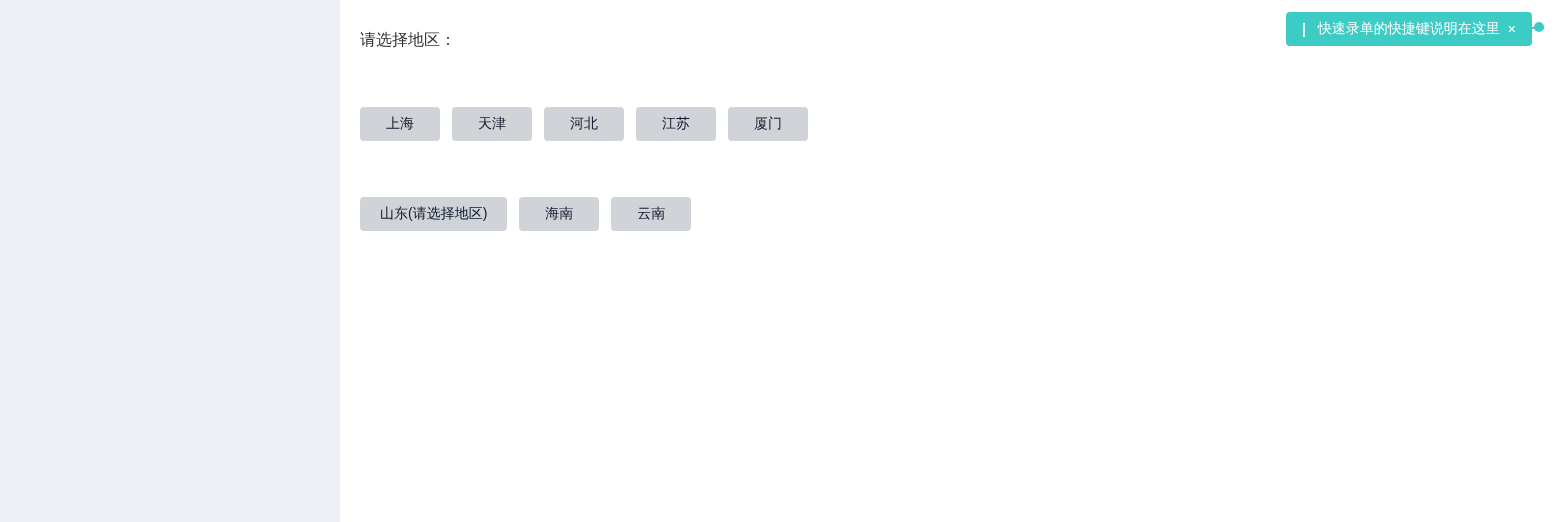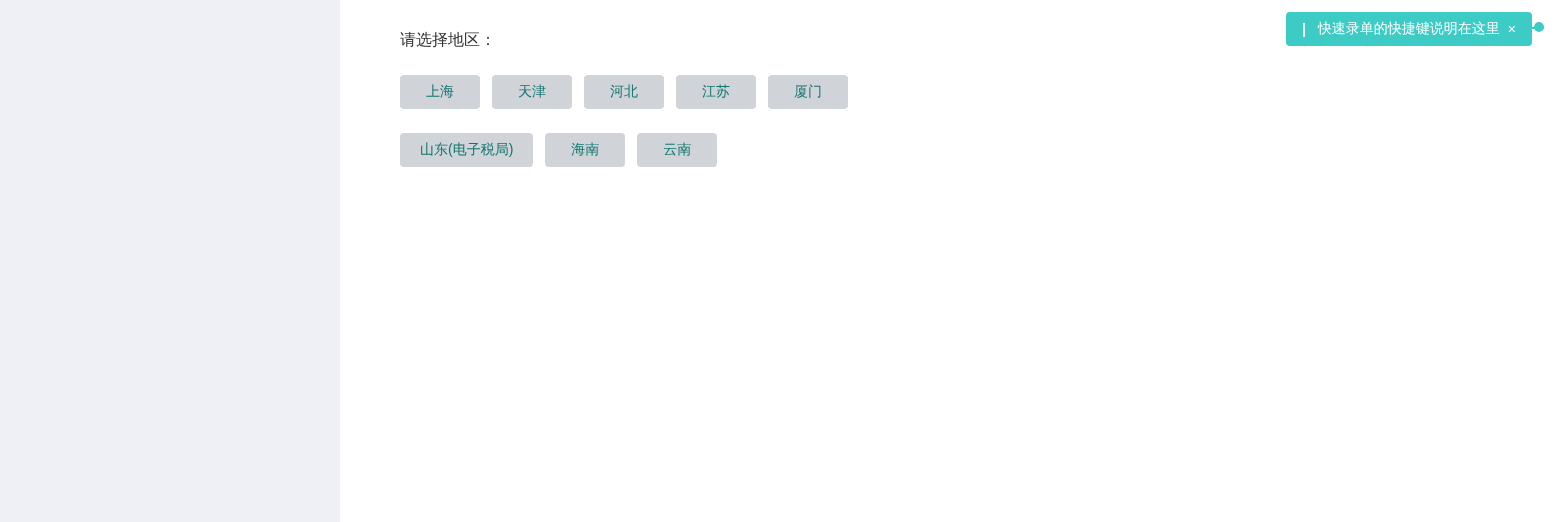--- a/index.html
+++ b/index.html
@@ -26,46 +26,47 @@
       background: #eef0f5;
     }
 
     .main-content {
       position: absolute;
       left: 340px;
       top: 0;
       right: 0;
       bottom: 0;
       background: #ffffff;
-      padding: 30px 60px;
+      padding: 30px 20px;
     }
 
     .section-title {
       font-size: 16px;
       color: #333;
       margin-bottom: 24px;
       font-weight: normal;
     }
 
     .region-buttons {
       display: flex;
       flex-wrap: wrap;
       gap: 12px;
     }
 
     .region-btn {
       background: #d0d3d8;
-      color: #0f766e;
+      color: #0f172a;
       border: none;
       border-radius: 4px;
       padding: 8px 20px;
       font-size: 14px;
       cursor: pointer;
       min-width: 80px;
       font-family: 'Microsoft YaHei', '微软雅黑', sans-serif;
+      margin-top: 32px;
     }
 
     .tooltip-banner {
       position: absolute;
       top: 12px;
       right: 30px;
       background: #3dccc5;
       color: #fff;
       padding: 8px 16px;
       border-radius: 4px;
@@ -121,21 +122,21 @@
 
   <div class="region-buttons">
 
     <button class="region-btn">上海</button>
     <button class="region-btn">天津</button>
     <button class="region-btn">河北</button>
     <button class="region-btn">江苏</button>
     <button class="region-btn">厦门</button>
 
     <div style="flex-basis: 100%; height: 0;"></div>
-    <button class="region-btn">山东(电子税局)</button>
+    <button class="region-btn">山东(请选择地区)</button>
     <button class="region-btn">海南</button>
     <button class="region-btn">云南</button>
   </div>
 </div>
 
 <div class="tooltip-banner">
   <span>快速录单的快捷键说明在这里</span>
   <button class="tooltip-close">×</button>
 </div>
 

